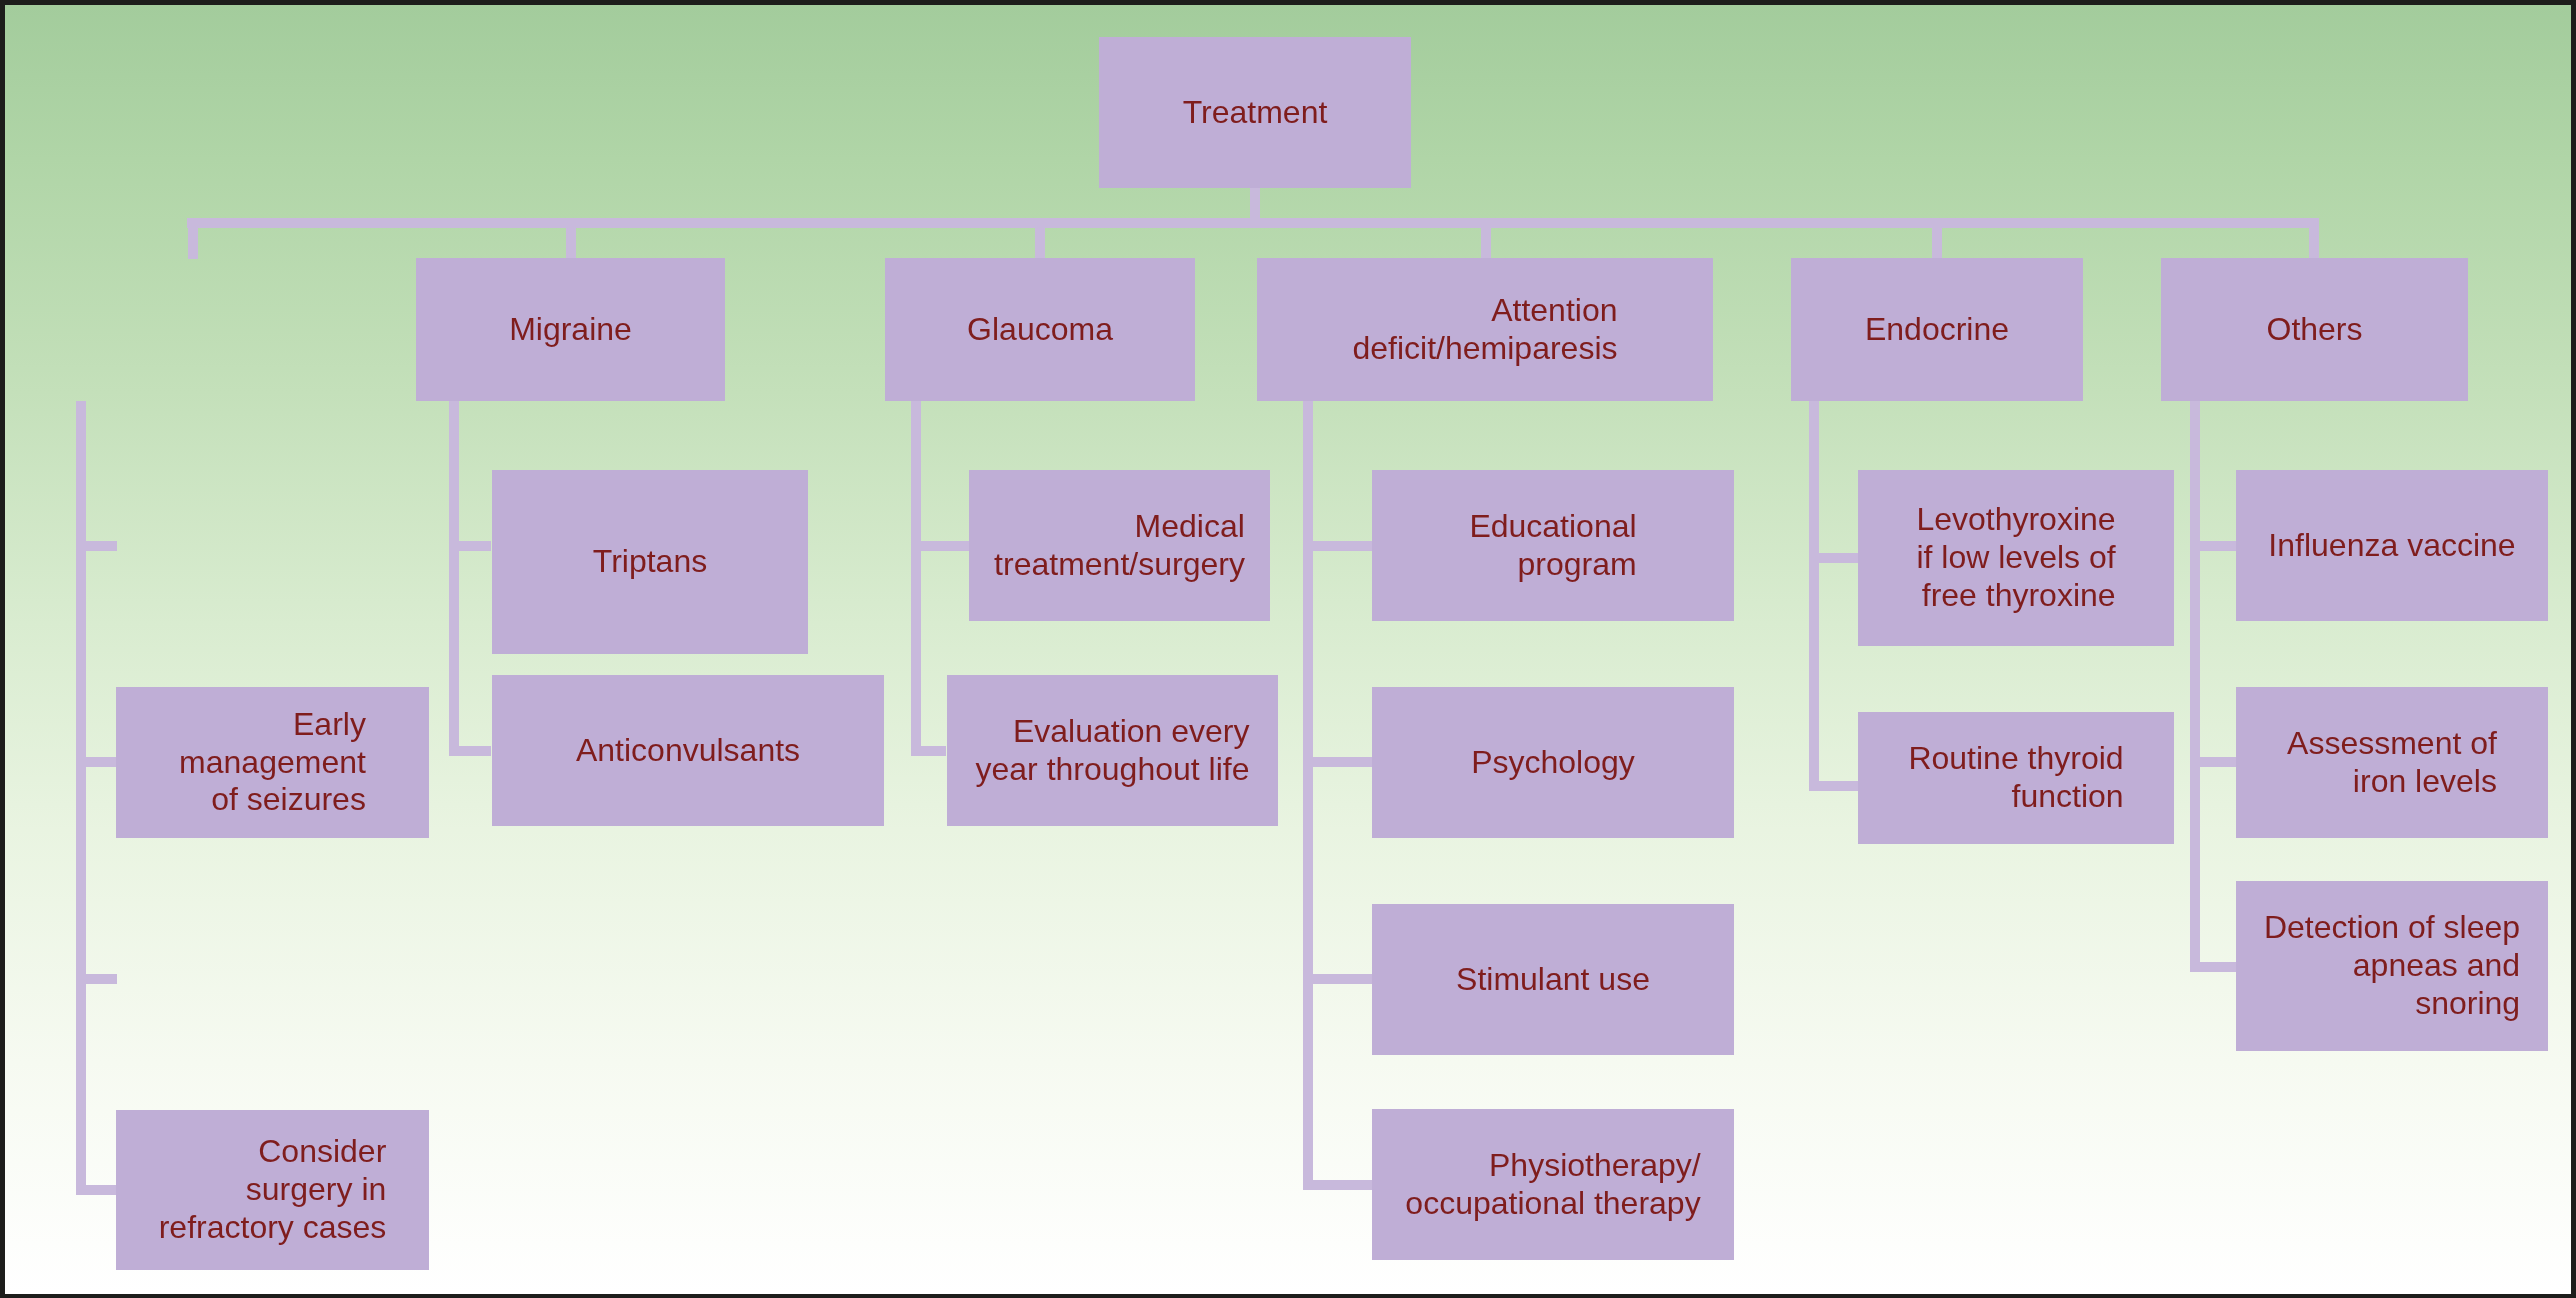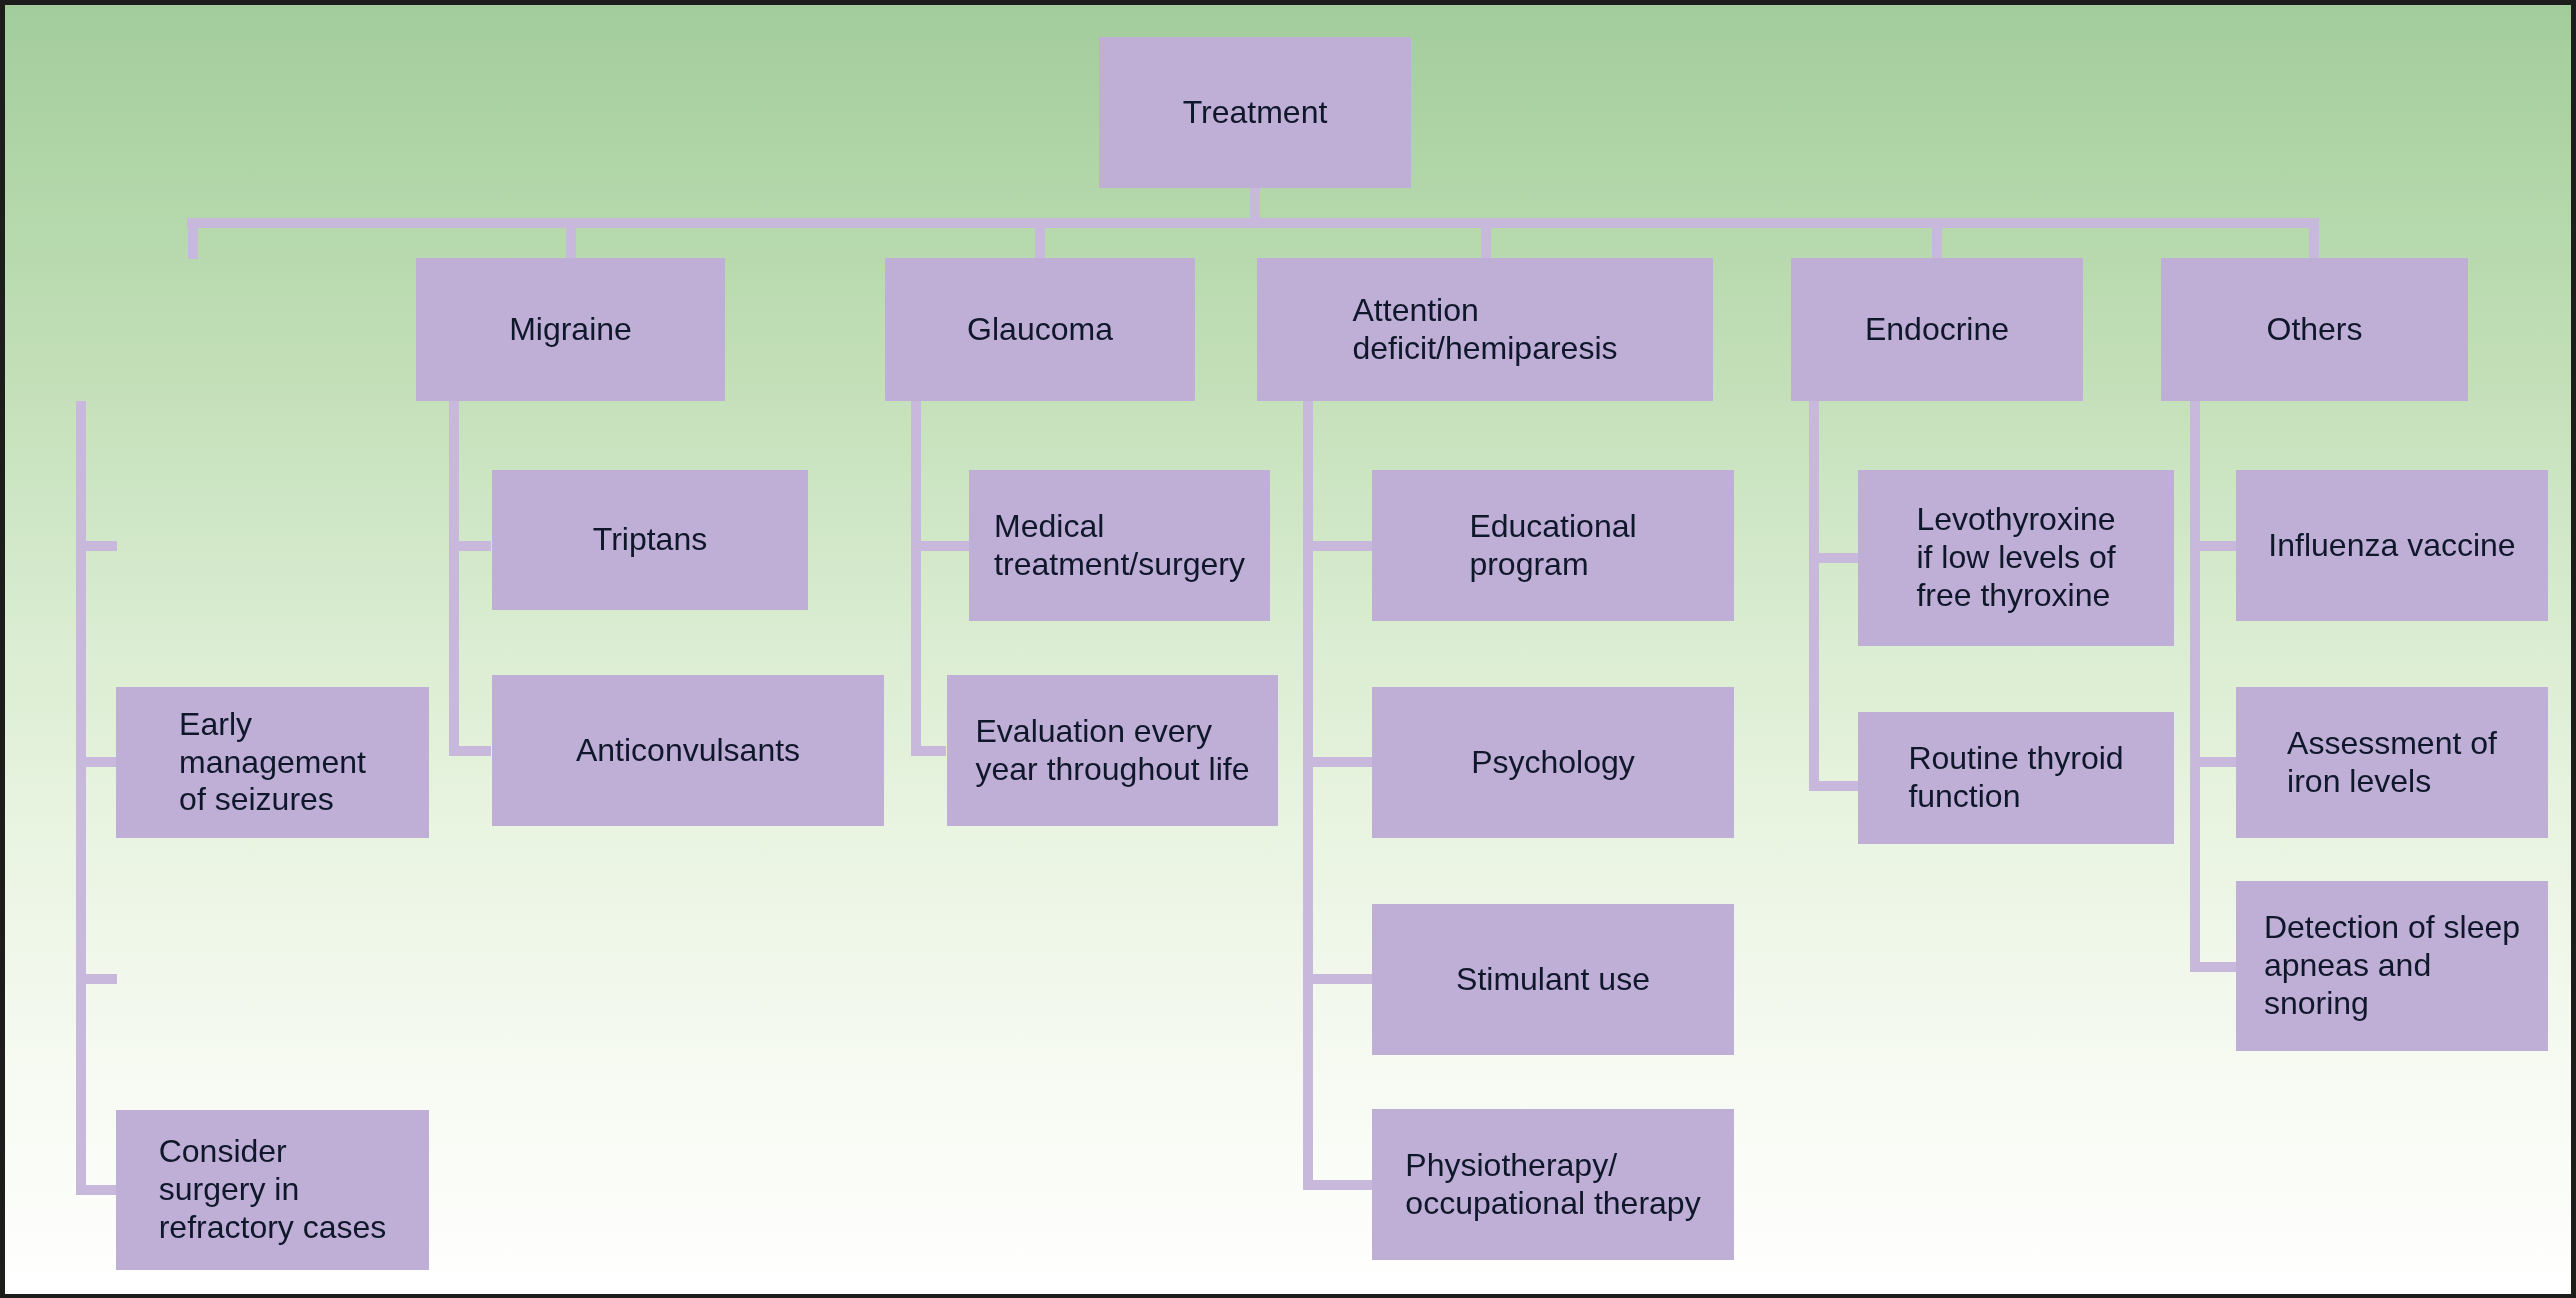--- a/index.html
+++ b/index.html
@@ -10,23 +10,23 @@
     border:5.3px solid #1d1d1b;
     overflow:hidden;
     background:linear-gradient(180deg,
       #a3cc9c 0%, #b0d5a7 12%, #c4e0ba 30%,
       #d9ecd0 48%, #e9f4e1 64%, #f6faf1 82%, #ffffff 100%);
     font-family:"Liberation Sans", sans-serif;
   }
   .box{
     position:absolute;
     background:#bfaed6;
-    color:#0f172a;
+    color:#7f1d1d;
     display:flex;align-items:center;justify-content:center;
-    text-align:left;
+    text-align:right;
     white-space:pre-line;
     font-size:32px;
     line-height:1.18;
     box-sizing:border-box;
   }
   .line{
     position:absolute;
     background:#c8b9dc;
   }
 </style>
@@ -84,21 +84,21 @@
   <div class="box" style="left:1786px;top:253px;width:292px;height:143px">Endocrine</div>
   <div class="box" style="left:2156px;top:253px;width:307px;height:143px">Others</div>
 
   <div class="box" style="left:111px;top:682px;width:313px;height:151px">Early
 management
 of seizures</div>
   <div class="box" style="left:111px;top:1105px;width:313px;height:160px">Consider
 surgery in
 refractory cases</div>
 
-  <div class="box" style="left:487px;top:465px;width:316px;height:140px">Triptans</div>
+  <div class="box" style="left:487px;top:465px;width:316px;height:184px">Triptans</div>
   <div class="box" style="left:487px;top:670px;width:392px;height:151px">Anticonvulsants</div>
 
   <div class="box" style="left:964px;top:465px;width:301px;height:151px">Medical
 treatment/surgery</div>
   <div class="box" style="left:942px;top:670px;width:331px;height:151px">Evaluation every
 year throughout life</div>
 
   <div class="box" style="left:1367px;top:465px;width:362px;height:151px">Educational
 program</div>
   <div class="box" style="left:1367px;top:682px;width:362px;height:151px">Psychology</div>

